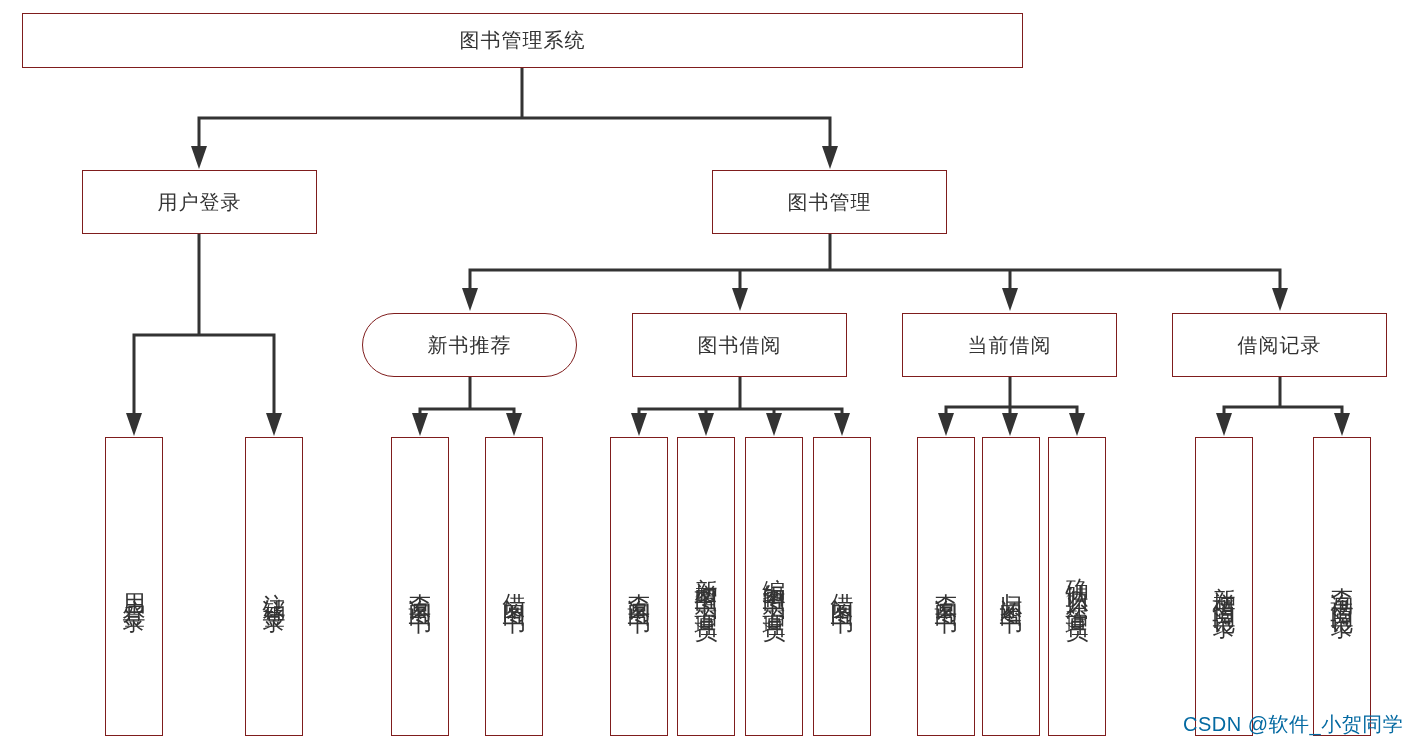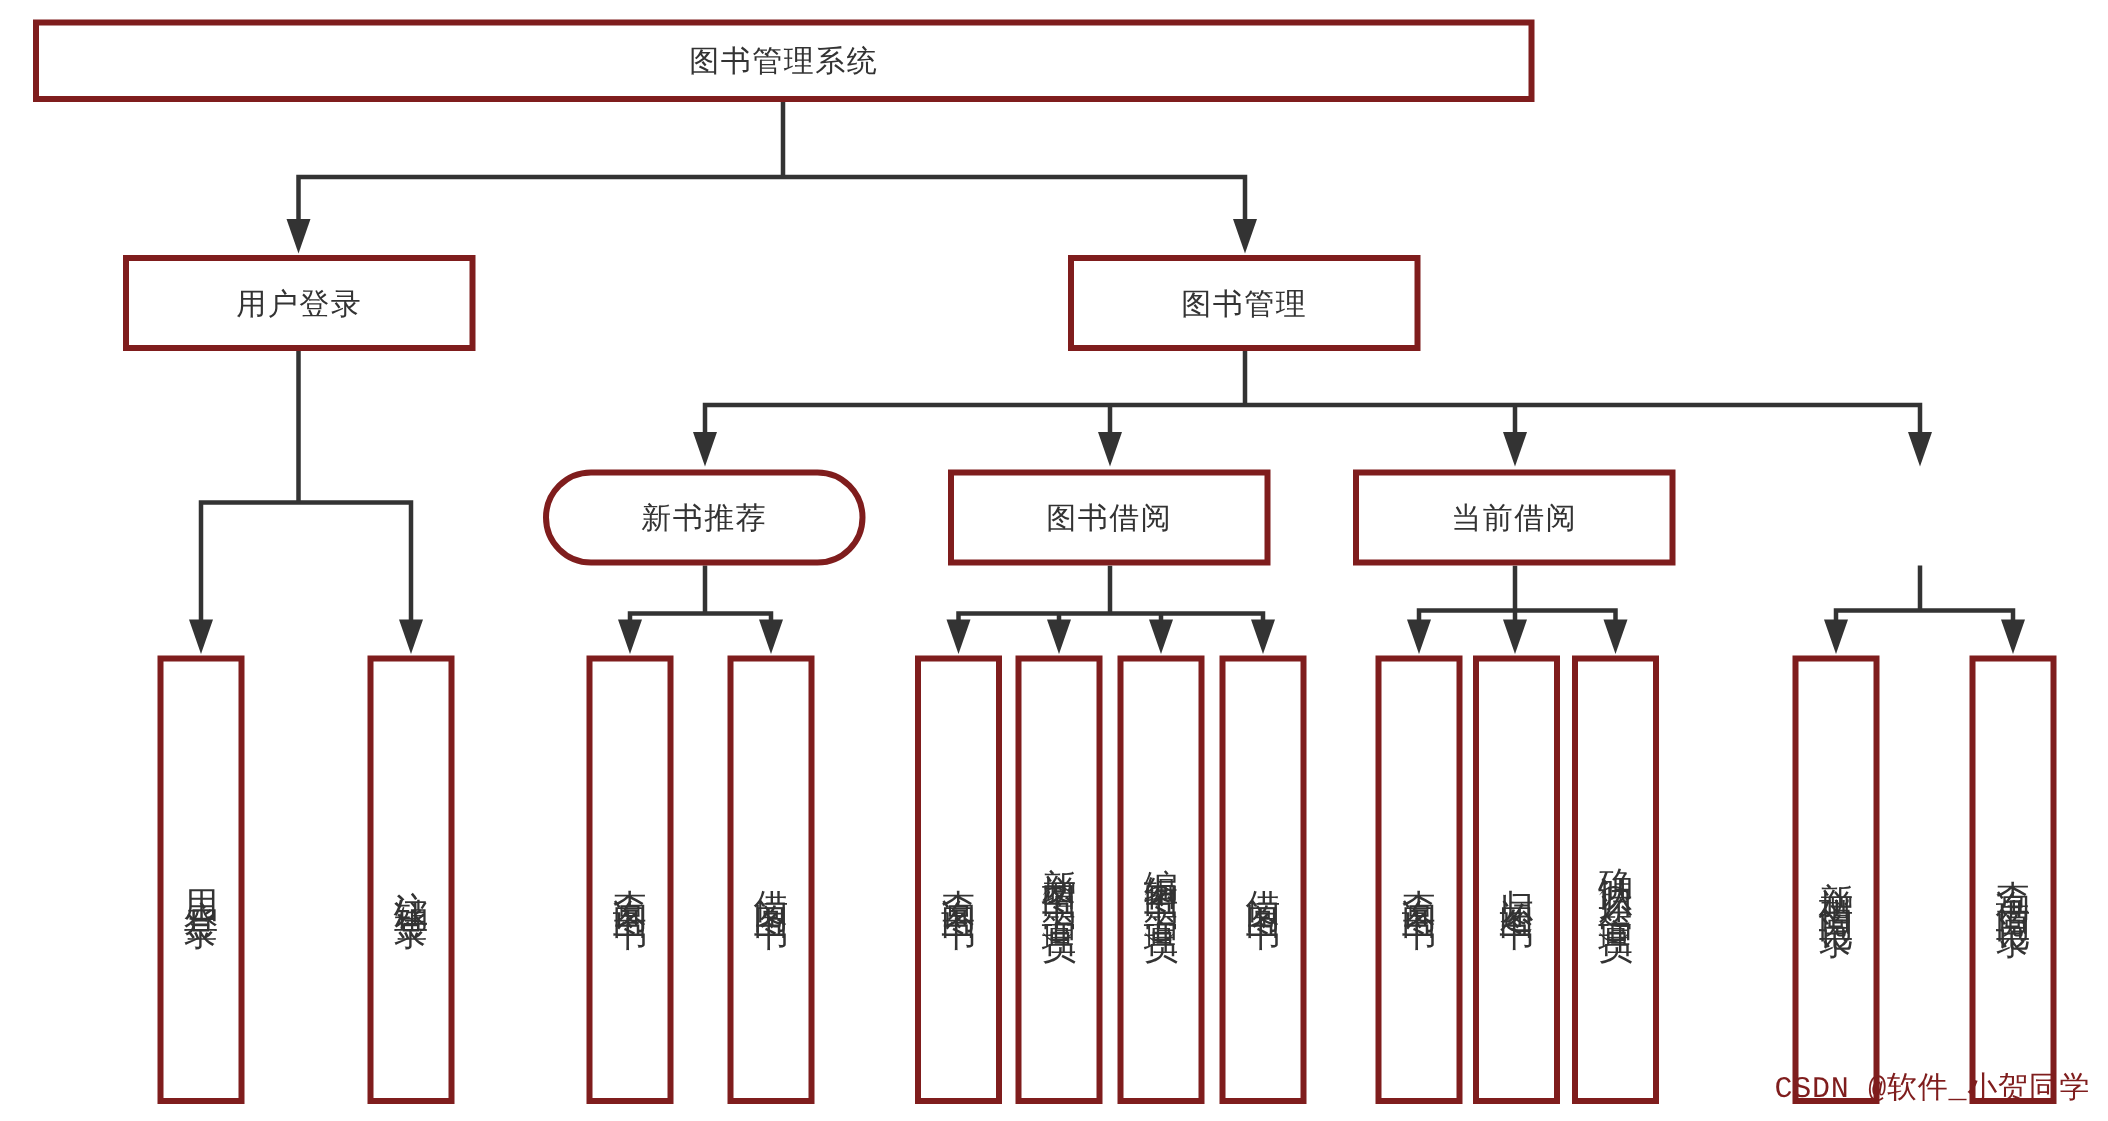--- a/index.html
+++ b/index.html
@@ -7,44 +7,43 @@
     position:relative;
     width:1405px;height:747px;
     background:#ffffff;
     font-family:"Liberation Sans","DejaVu Sans",sans-serif;
     overflow:hidden;
   }
   #wires{position:absolute;left:0;top:0;z-index:1;pointer-events:none;}
   .box{
     position:absolute;
     box-sizing:border-box;
-    border:4px solid #7f1d1d;
+    border:1px solid #7f1d1d;
     background:#ffffff;
     color:#333333;
     display:flex;align-items:center;justify-content:center;
     z-index:2;
   }
   .box.h{font-size:20px;letter-spacing:1px;}
   .box.v{font-size:23px;}
   .box.v .vtext{
     writing-mode:vertical-rl;
     text-orientation:mixed;
     letter-spacing:6px;
     line-height:1;
     white-space:nowrap;
   }
   .watermark{
     position:absolute;
     left:1183px;top:711px;
     z-index:3;
     font-size:20px;
-    color:#7f1d1d;
+    color:#0369a1;
     letter-spacing:0.5px;
     white-space:nowrap;
-    font-family:Liberation Mono, monospace;
   }
 </style>
 </head>
 <body>
 
 <div id="canvas">
 
   <svg id="wires" width="1405" height="747" viewBox="0 0 1405 747">
     <g stroke="#333333" stroke-width="3" fill="none">
 
@@ -98,20 +97,23 @@
 
   <div class="box h" style="left:362px;top:313px;width:215px;height:64px;border-radius:32px;">
     <span>新书推荐</span>
   </div>
   <div class="box h" style="left:632px;top:313px;width:215px;height:64px;">
     <span>图书借阅</span>
   </div>
   <div class="box h" style="left:902px;top:313px;width:215px;height:64px;">
     <span>当前借阅</span>
   </div>
+  <div class="box h" style="left:1172px;top:313px;width:215px;height:64px;">
+    <span>借阅记录</span>
+  </div>
 
   <div class="box v" style="left:105px;top:437px;width:58px;height:299px;">
     <span class="vtext">用户登录</span>
   </div>
   <div class="box v" style="left:245px;top:437px;width:58px;height:299px;">
     <span class="vtext">注销登录</span>
   </div>
 
   <div class="box v" style="left:391px;top:437px;width:58px;height:299px;">
     <span class="vtext">查询图书</span>

